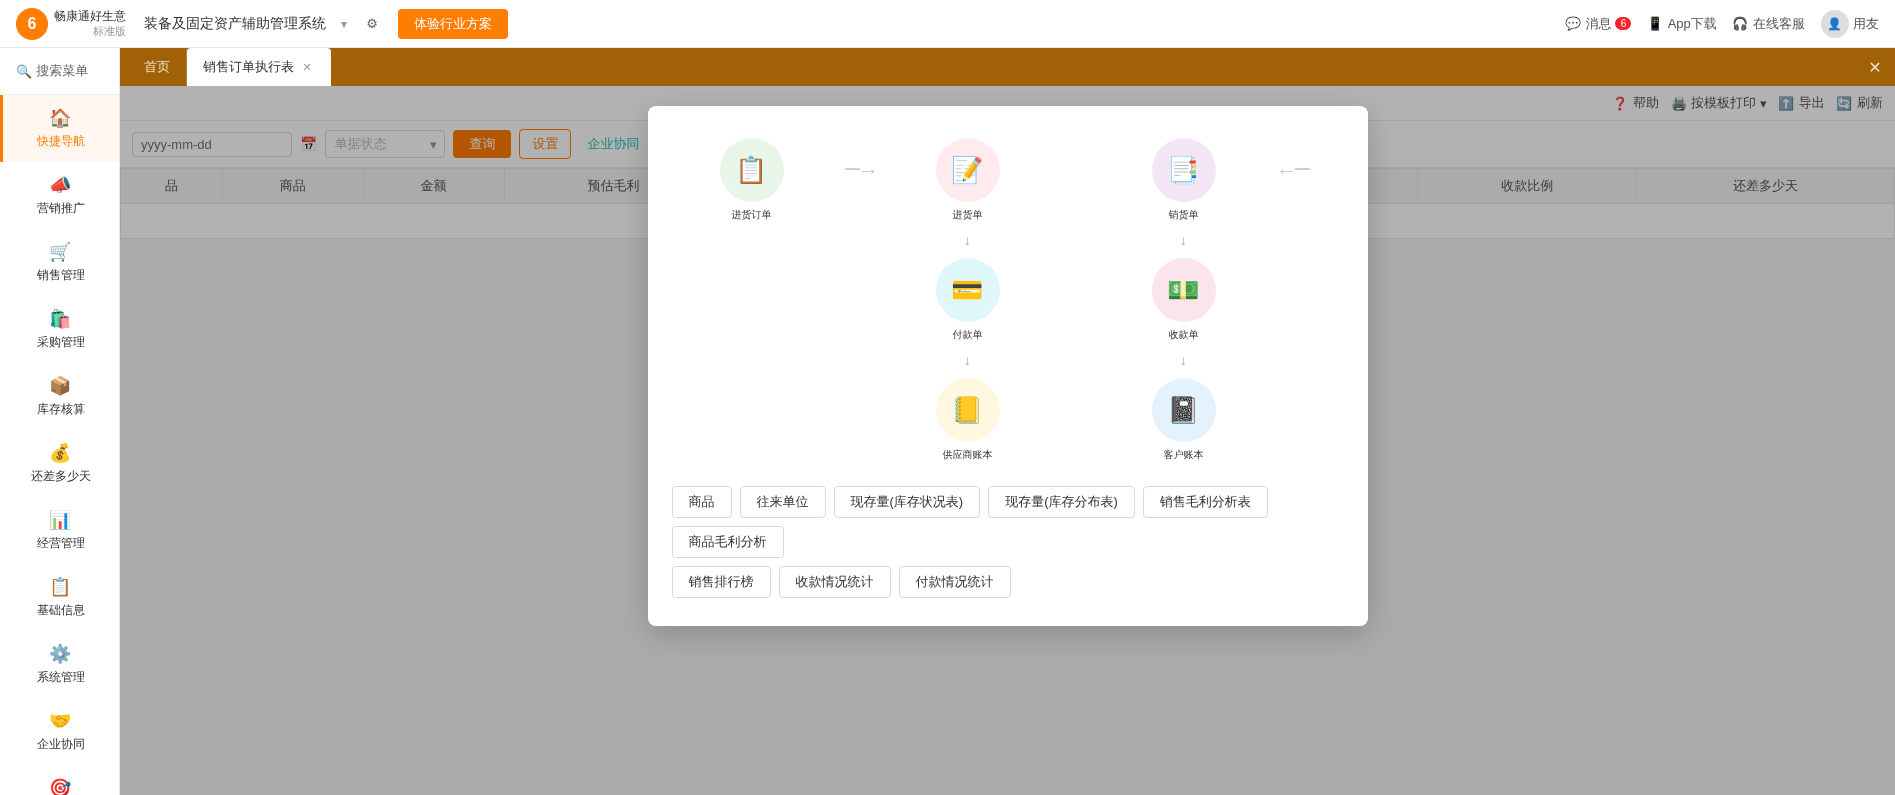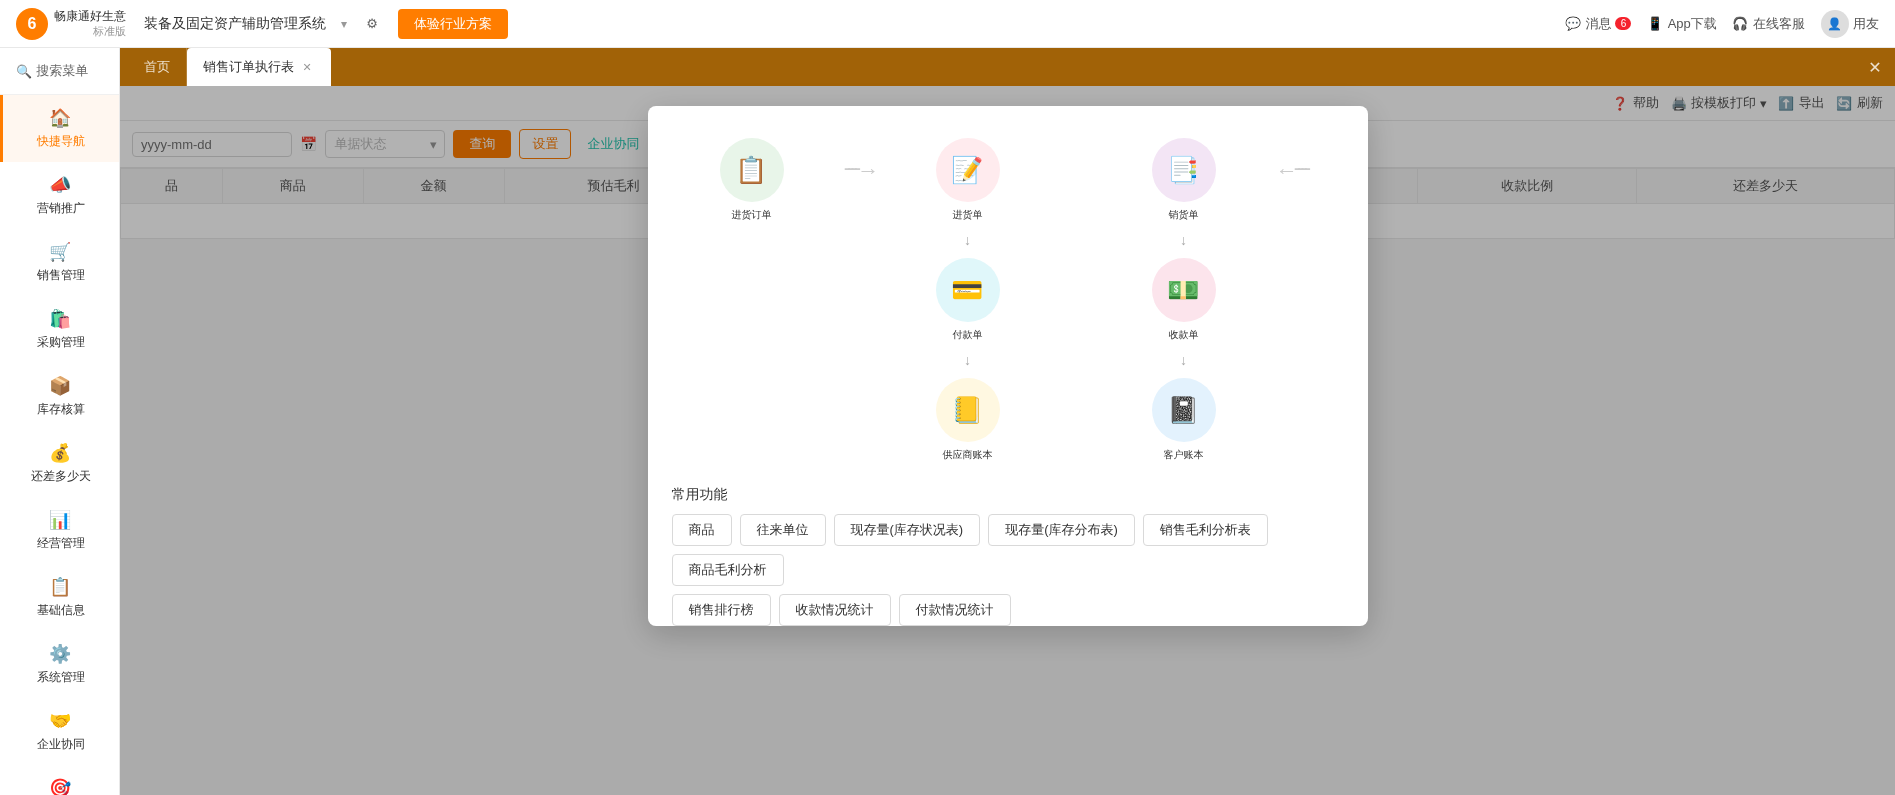--- a/index.html
+++ b/index.html
@@ -542,21 +542,20 @@
       <div class="node-wrap">
         <div class="flow-circle light-blue">📓</div>
         <div class="flow-label">客户账本</div>
       </div>
 
       <div style="width:56px;"></div>
       <div style="width:160px;"></div>
     </div>
 
     <div class="common-functions">
-      <div class="common-functions-title">常用功能</div>
       <div class="function-buttons" id="function-buttons-row1">
           <button class="func-btn">商品</button>
           <button class="func-btn">往来单位</button>
           <button class="func-btn">现存量(库存状况表)</button>
           <button class="func-btn">现存量(库存分布表)</button>
           <button class="func-btn">销售毛利分析表</button>
           <button class="func-btn">商品毛利分析</button>
         </div>
       <div class="function-buttons" id="function-buttons-row2">
           <button class="func-btn">销售排行榜</button>

